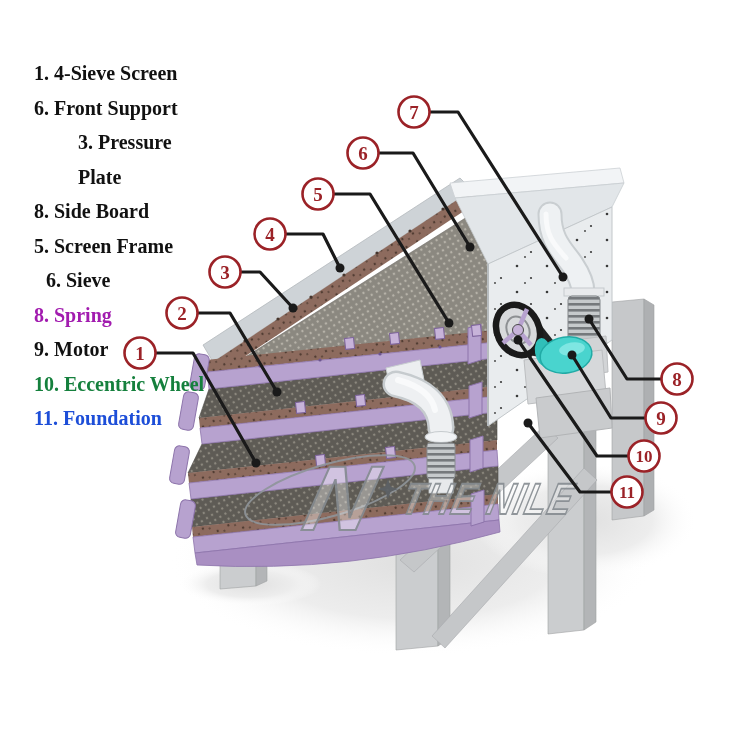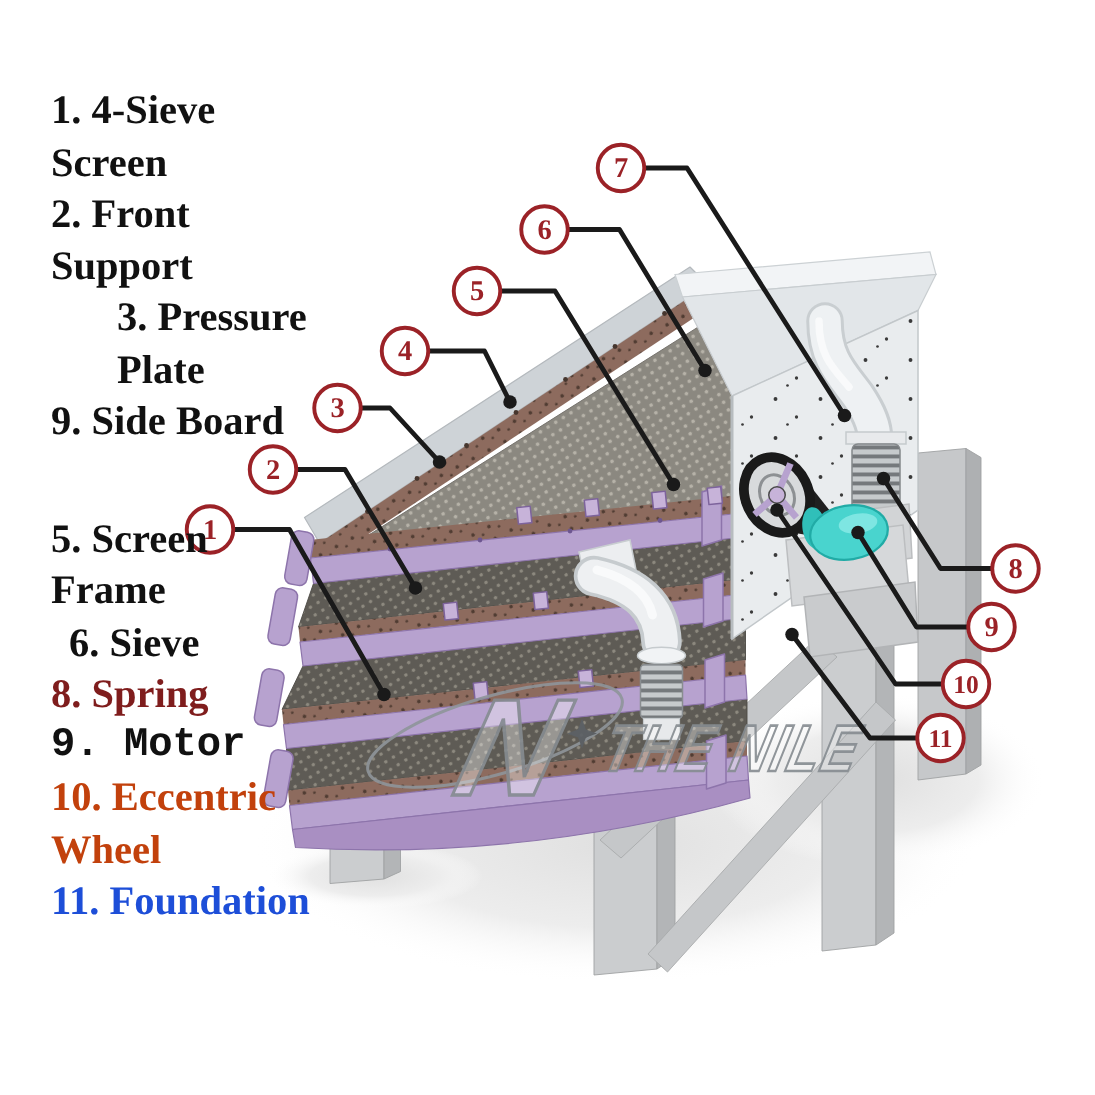--- a/index.html
+++ b/index.html
@@ -1,20 +1,20 @@
 <!DOCTYPE html>
 <html><head>
 <meta charset="utf-8">
 <style>
   html,body{margin:0;padding:0;background:#fff;}
   .page{position:relative;width:730px;height:730px;background:#fff;overflow:hidden;
         font-family:"Liberation Serif",serif;}
   #machine-svg{position:absolute;left:0;top:0;}
   #parts-list{position:absolute;left:34px;top:56px;width:178px;color:#111;}
-  .part-item{font-size:27px;line-height:34.5px;font-weight:bold;
+  .part-item{font-size:20px;line-height:34.5px;font-weight:bold;
              font-family:"Liberation Serif",serif;}
   .callout-num{font-family:"Liberation Serif",serif;font-weight:bold;}
 </style>
 </head>
 <body>
 
 <div class="page">
 
 <svg id="machine-svg" width="730" height="730" viewBox="0 0 730 730">
   <defs>
@@ -256,24 +256,24 @@
           <path d="M611.5,492 L580,492 L528,423" fill="none" stroke="#1a1a1a" stroke-width="3.2" stroke-linejoin="round"></path>
           <circle cx="528" cy="423" r="4.5" fill="#1a1a1a"></circle>
           <circle cx="627" cy="492" r="15.5" fill="#ffffff" stroke="#9b2227" stroke-width="2.6"></circle>
           <text x="627" y="492.5" text-anchor="middle" dominant-baseline="central" class="callout-num" font-size="17" fill="#9b2227">11</text>
         </g>
       </g>
 </svg>
 
 <div id="parts-list">
       <div class="part-item" style="color: rgb(17, 17, 17);">1. 4-Sieve Screen</div>
-      <div class="part-item" style="color: rgb(17, 17, 17);">2. Front Support</div>
+      <div class="part-item" style="color: rgb(17, 17, 17);">6. Front Support</div>
       <div class="part-item" style="color: rgb(17, 17, 17); margin-left: 44px;">3. Pressure Plate</div>
-      <div class="part-item" style="color: rgb(17, 17, 17);">9. Side Board</div>
-      <div class="part-item" style="color: rgb(17, 17, 17); margin-top: 44px;">5. Screen Frame</div>
+      <div class="part-item" style="color: rgb(17, 17, 17);">8. Side Board</div>
+      <div class="part-item" style="color: rgb(17, 17, 17);">5. Screen Frame</div>
       <div class="part-item" style="color: rgb(17, 17, 17); margin-left: 12px;">6. Sieve</div>
-      <div class="part-item" style="color: #7f1d1d;">8. Spring</div>
-      <div class="part-item" style="color: rgb(17, 17, 17); font-family: Liberation Mono, monospace;">9. Motor</div>
-      <div class="part-item" style="color: #c2410c;">10. Eccentric Wheel</div>
+      <div class="part-item" style="color: #a21caf;">8. Spring</div>
+      <div class="part-item" style="color: rgb(17, 17, 17);">9. Motor</div>
+      <div class="part-item" style="color: #15803d;">10. Eccentric Wheel</div>
       <div class="part-item" style="color: #1d4ed8;">11. Foundation</div>
     </div>
 
 </div>
 
 </body></html>

